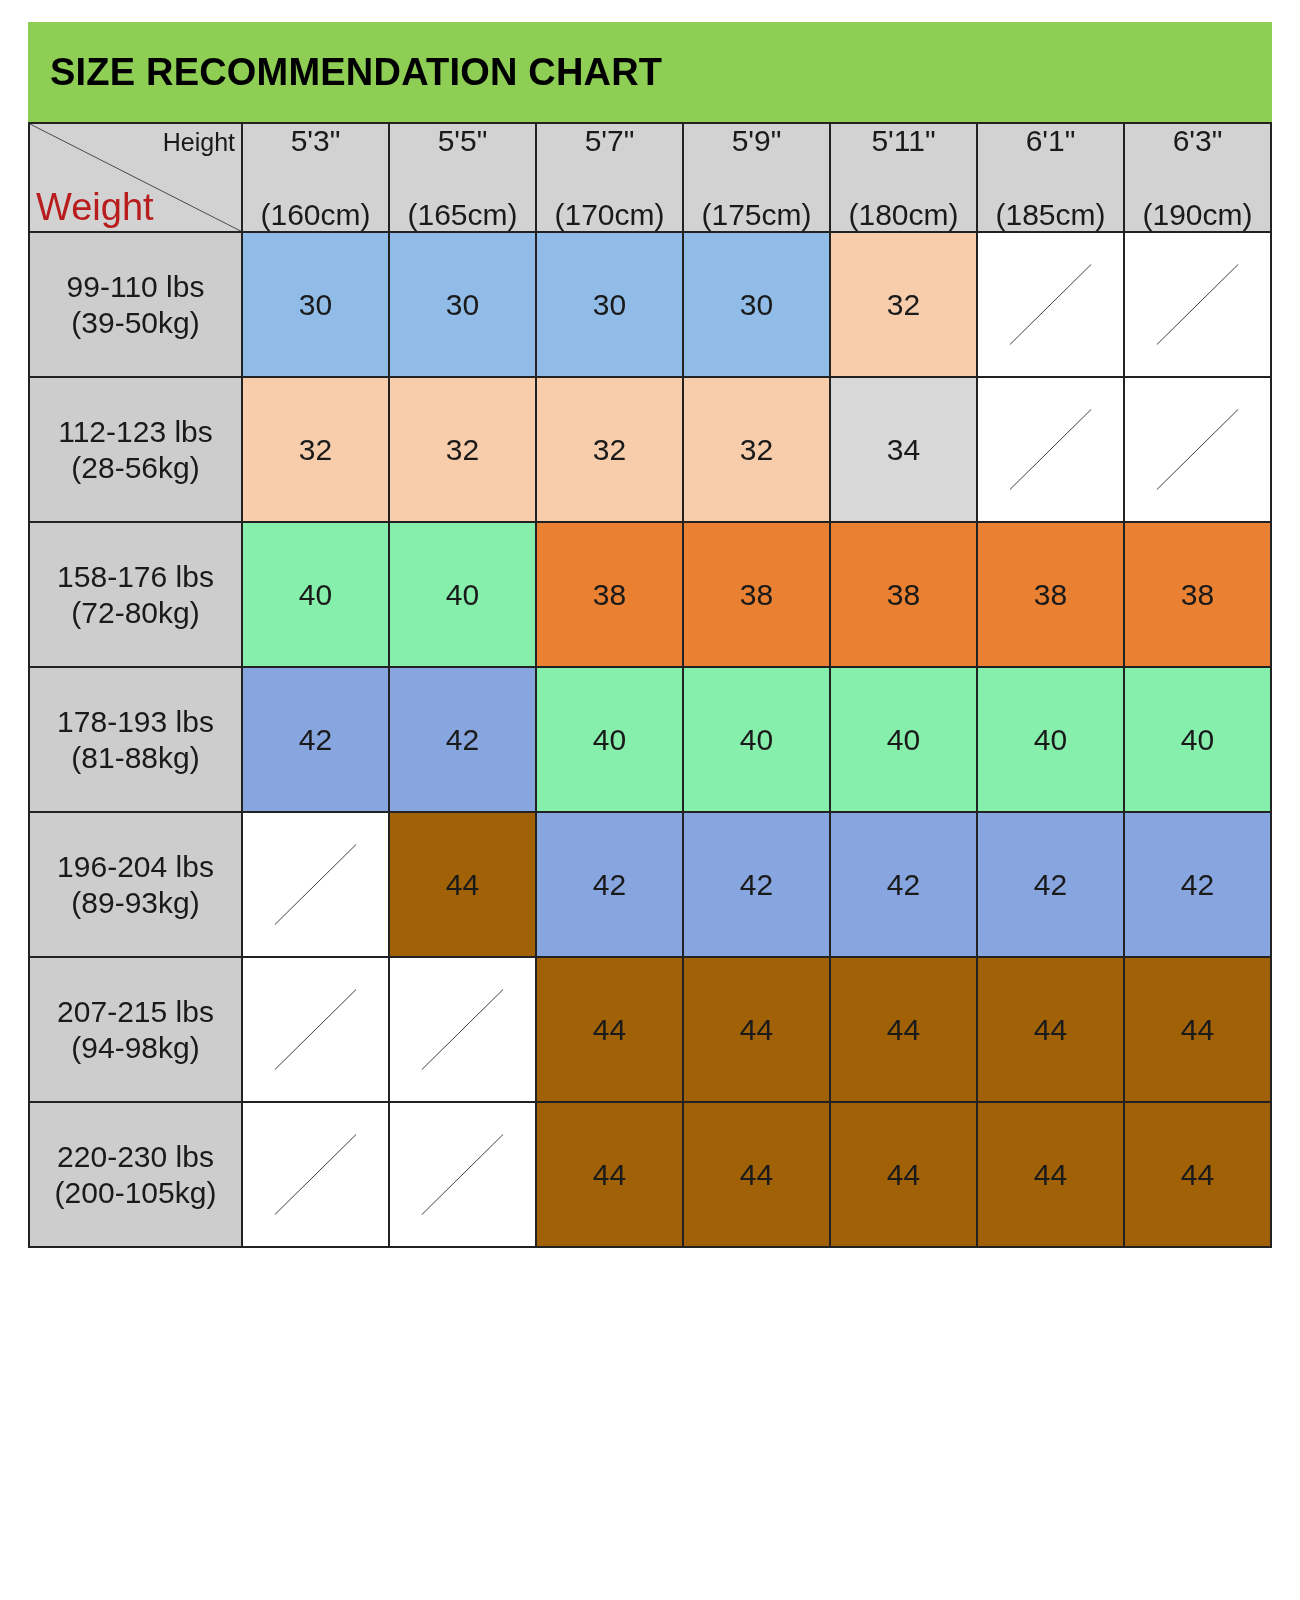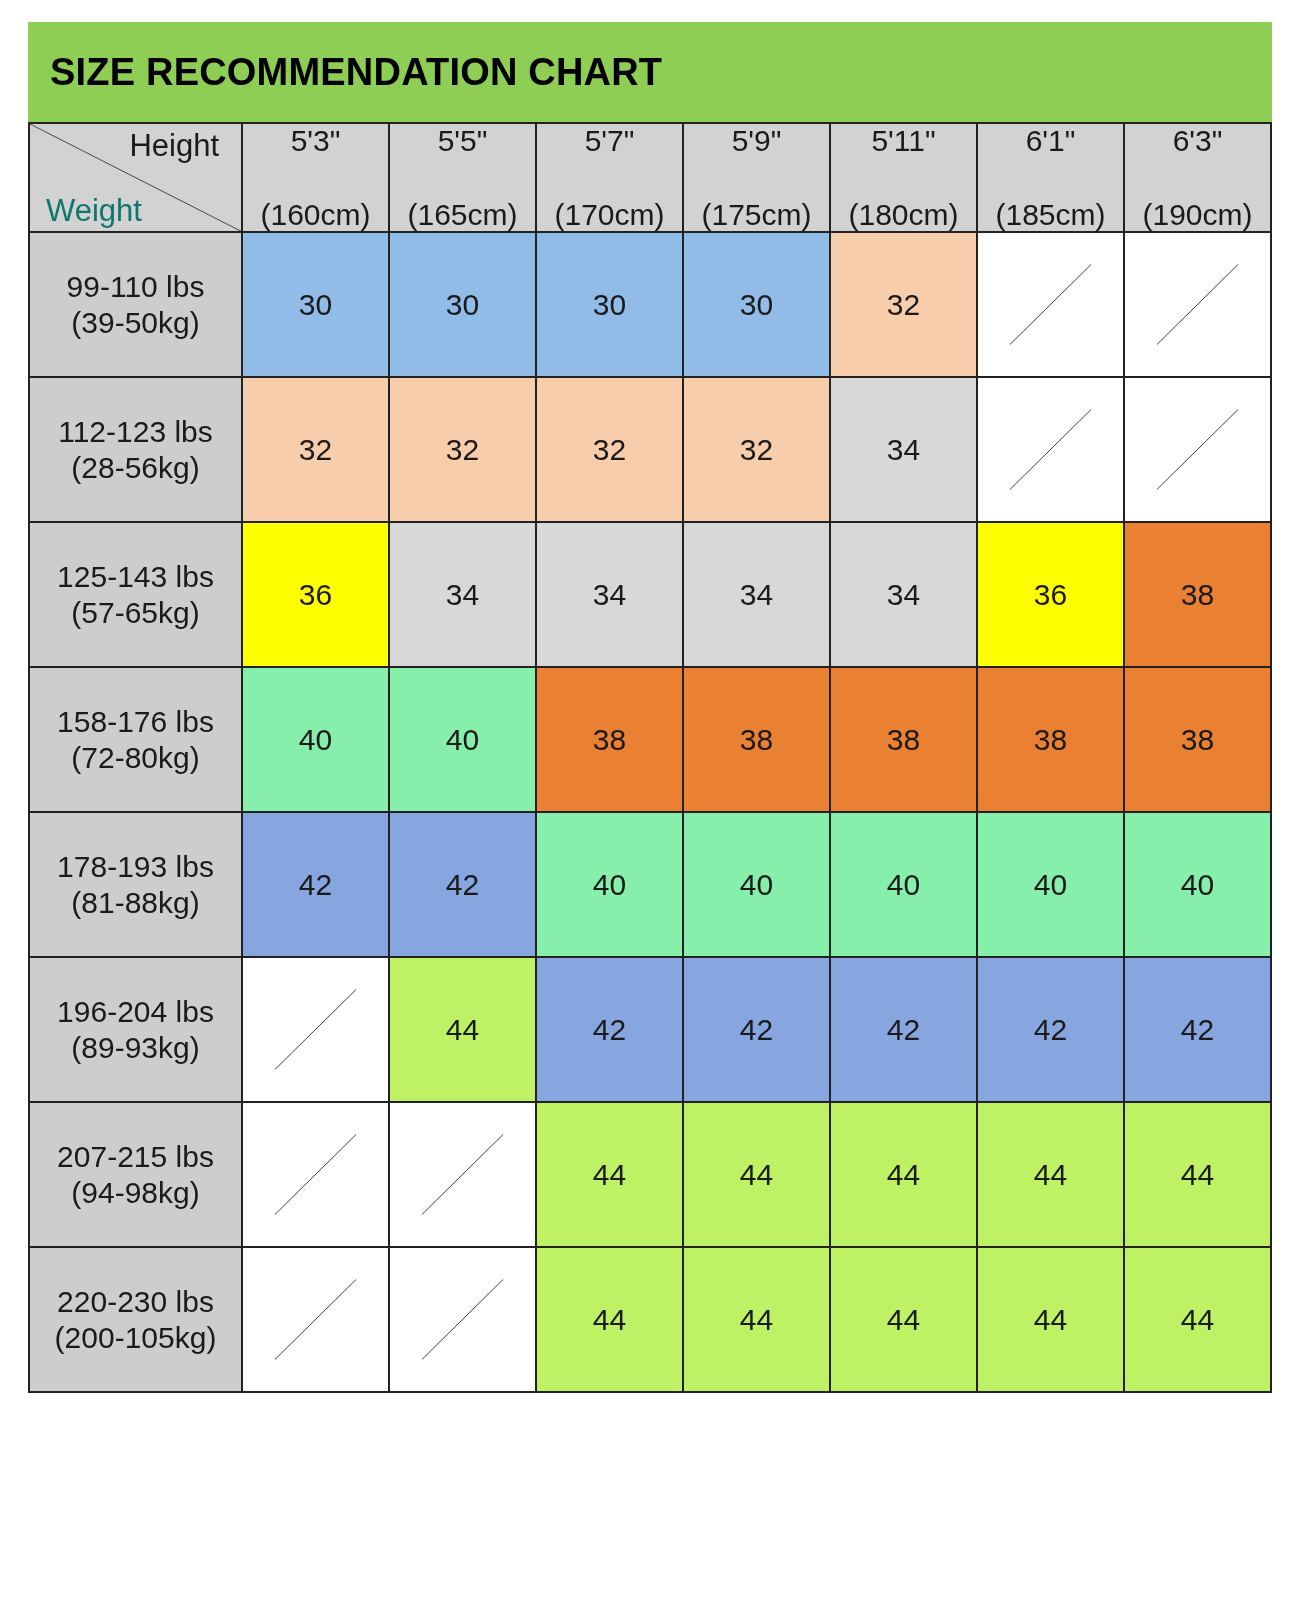--- a/index.html
+++ b/index.html
@@ -73,31 +73,31 @@
   }
   .corner .diag {
     position: absolute;
     inset: 0;
     width: 100%;
     height: 100%;
     display: block;
   }
   .corner .lbl-height {
     position: absolute;
-    right: 22px;
+    right: 6px;
     top: 4px;
-    font-size: 31px;
+    font-size: 25px;
     color: #1a1a1a;
   }
   .corner .lbl-weight {
     position: absolute;
-    left: 16px;
+    left: 6px;
     bottom: 2px;
-    font-size: 31px;
-    color: #0f766e;
+    font-size: 38px;
+    color: #b91c1c;
   }
 
   .rowlabel {
     background: #cdcdcd;
     height: 143px;
     font-size: 30px;
     line-height: 1.2;
     color: #1a1a1a;
   }
   .rowlabel .lbs { display: block; }
@@ -120,21 +120,21 @@
   td.cell .slashwrap svg { width: 100%; height: 100%; display: block; }
 
   
   .f-ltblue     { background: #92bce8; }
   .f-peach      { background: #f7cdab; }
   .f-ltgray     { background: #d8d8d8; }
   .f-yellow     { background: #ffff00; }
   .f-orange     { background: #ea8032; }
   .f-medblue    { background: #86efac; }
   .f-periwinkle { background: #87a6e0; }
-  .f-dkgray     { background: #bef264; }
+  .f-dkgray     { background: #a16207; }
   .f-white      { background: #ffffff; }
 </style>
 </head>
 <body>
 
 <div class="page">
 
   <div class="banner">
     <div class="banner-title">SIZE RECOMMENDATION CHART</div>
   </div>
@@ -235,33 +235,20 @@
           <td class="cell f-white empty">
             <span class="slashwrap">
               <svg viewBox="0 0 100 100" preserveAspectRatio="none">
                 <line x1="22" y1="78" x2="78" y2="22" stroke="#2a2a2a" stroke-width="0.9" vector-effect="non-scaling-stroke"></line>
               </svg>
             </span>
           </td>
         </tr>
         <tr>
           <th class="rowlabel">
-            <span class="lbs">125-143 lbs</span>
-            <span class="kg">(57-65kg)</span>
-          </th>
-          <td class="cell f-yellow">36</td>
-          <td class="cell f-ltgray">34</td>
-          <td class="cell f-ltgray">34</td>
-          <td class="cell f-ltgray">34</td>
-          <td class="cell f-ltgray">34</td>
-          <td class="cell f-yellow">36</td>
-          <td class="cell f-orange">38</td>
-        </tr>
-        <tr>
-          <th class="rowlabel">
             <span class="lbs">158-176 lbs</span>
             <span class="kg">(72-80kg)</span>
           </th>
           <td class="cell f-medblue">40</td>
           <td class="cell f-medblue">40</td>
           <td class="cell f-orange">38</td>
           <td class="cell f-orange">38</td>
           <td class="cell f-orange">38</td>
           <td class="cell f-orange">38</td>
           <td class="cell f-orange">38</td>

